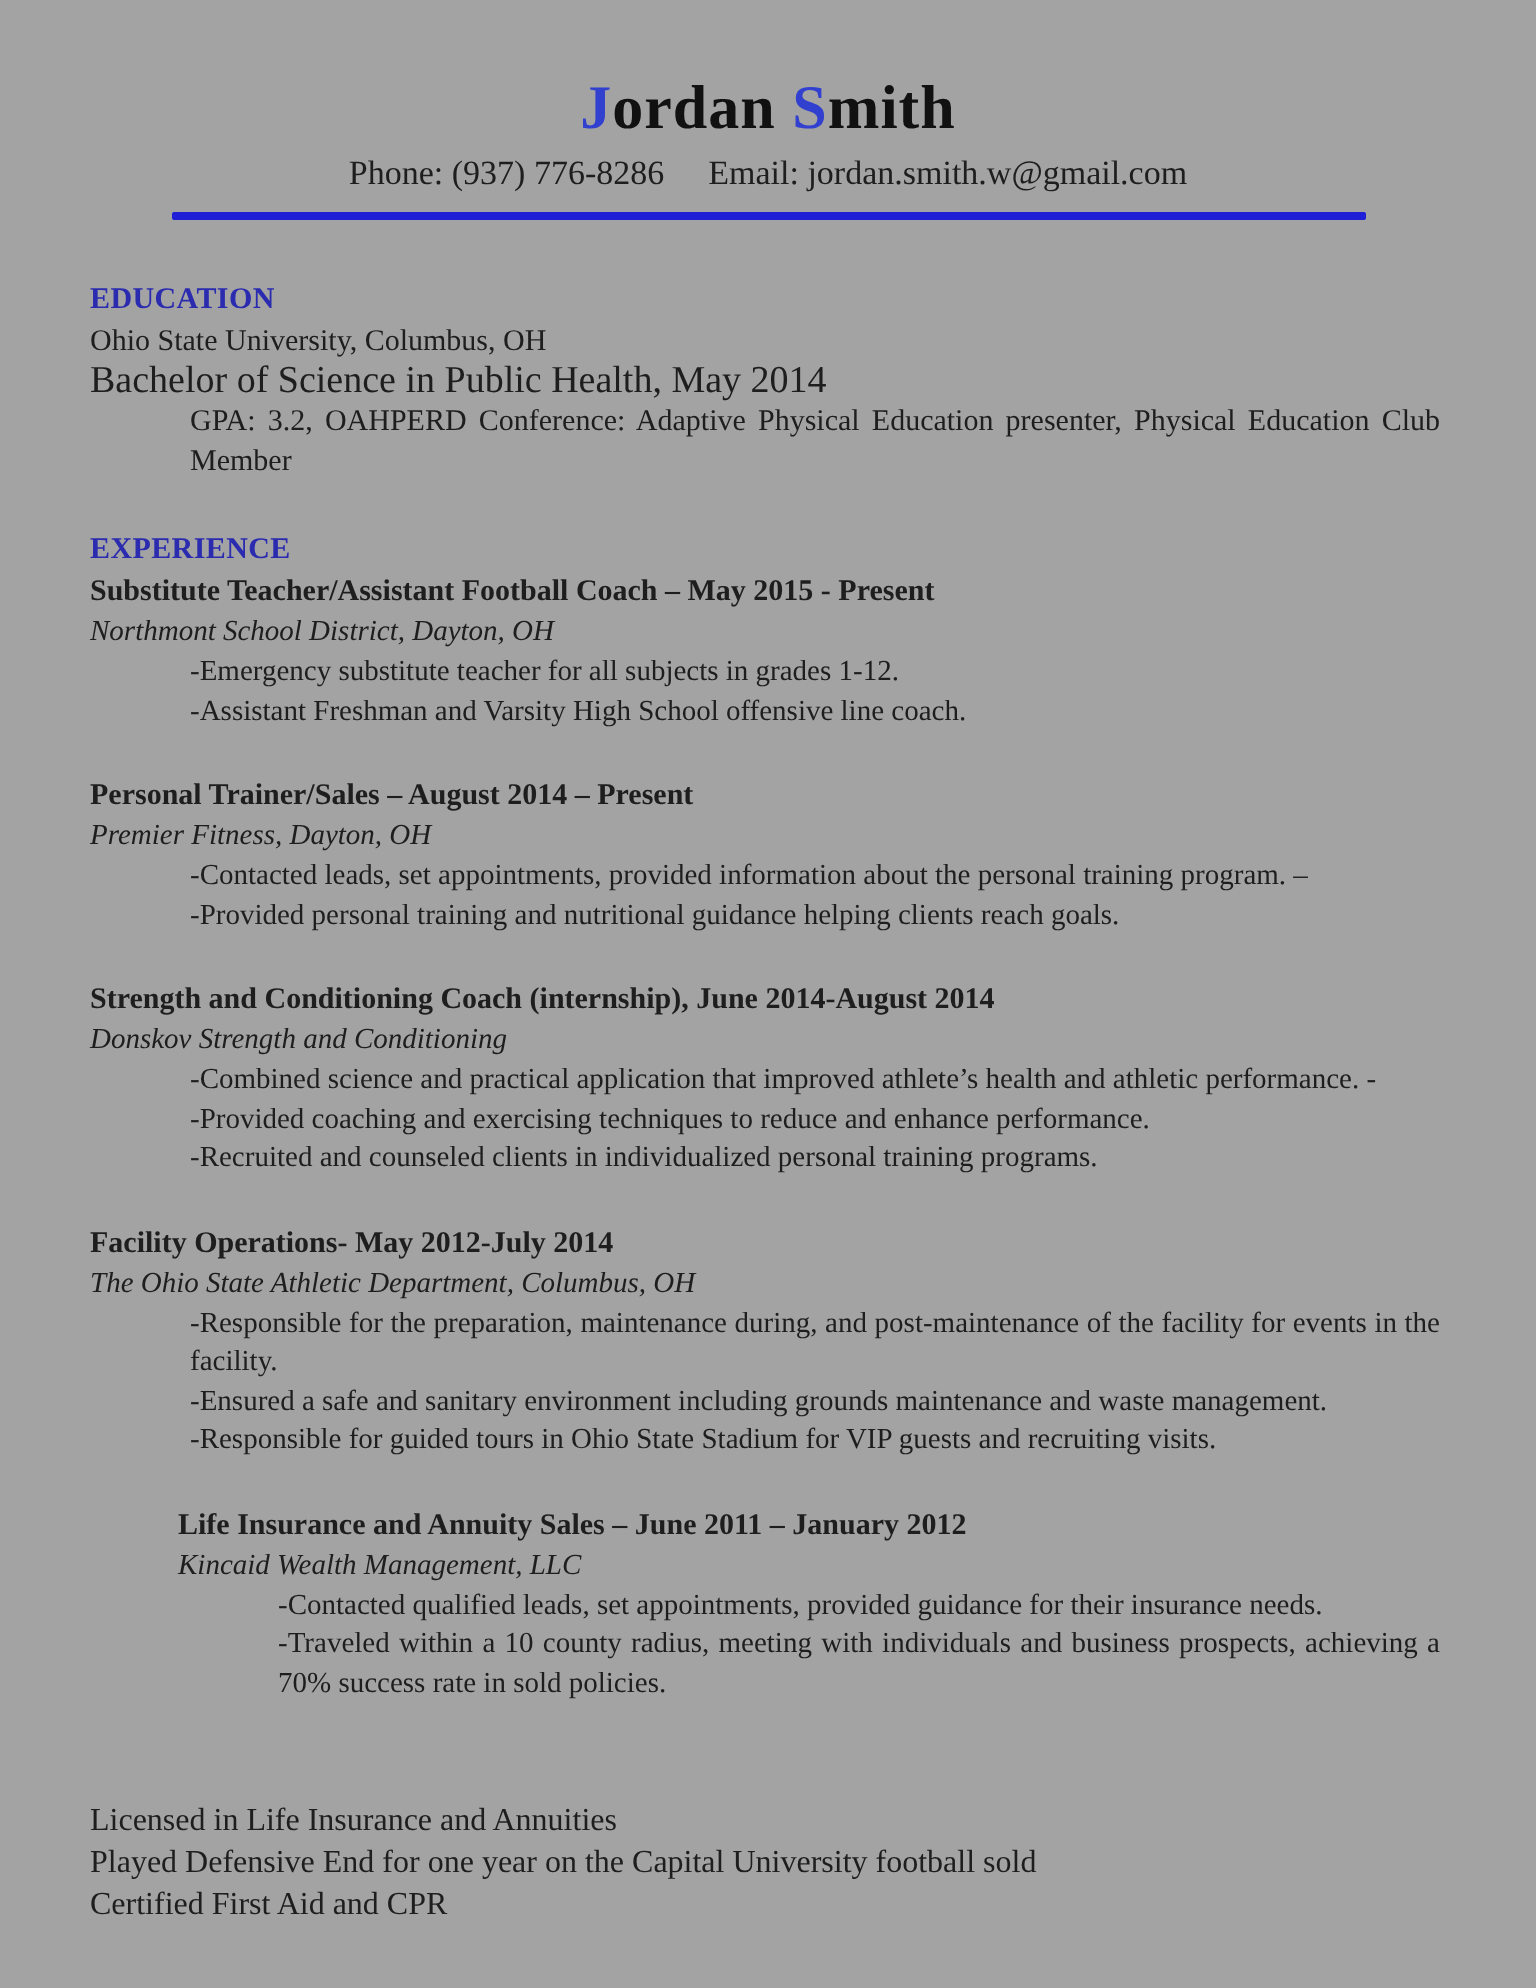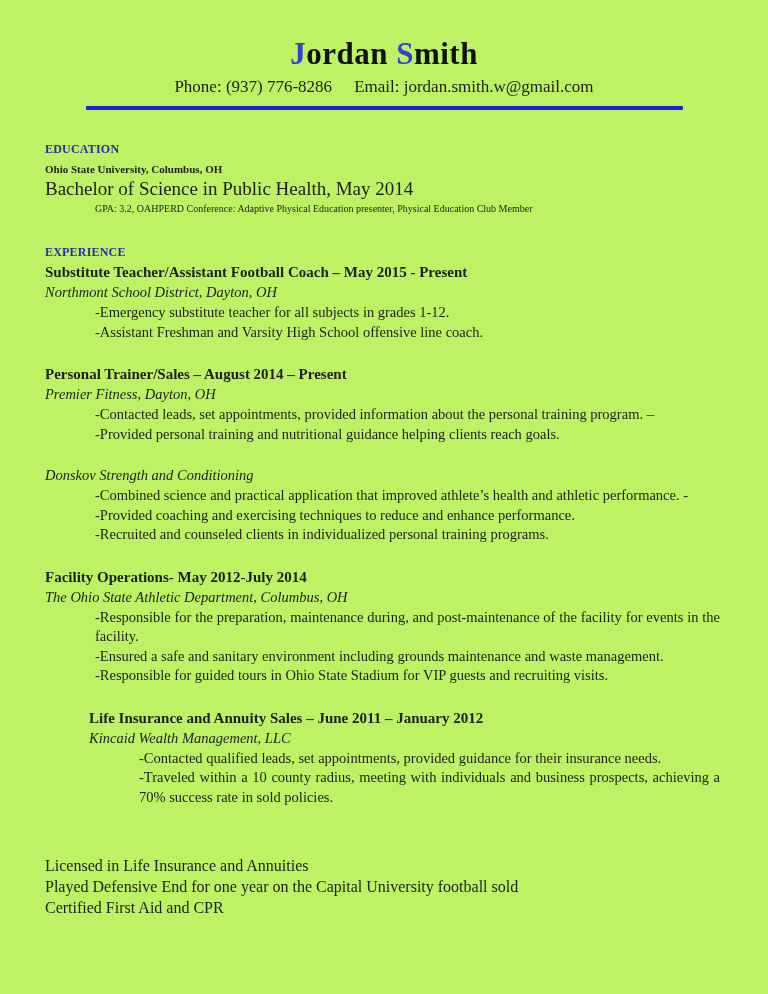--- a/index.html
+++ b/index.html
@@ -4,21 +4,21 @@
 <style>
   html, body {
     margin: 0;
     padding: 0;
     background: #ffffff;
   }
   .page {
     position: relative;
     width: 768px;
     height: 994px;
-    background: #bef264;
+    background: #a3a3a3;
     overflow: hidden;
     font-family: "Liberation Serif", "DejaVu Serif", serif;
     color: #1e1e1e;
     box-sizing: border-box;
     padding-top: 36px;
   }
   .name {
     margin: 0;
     text-align: center;
     font-size: 31px;
@@ -41,40 +41,40 @@
   }
   .rule-top {
     width: 597px;
     margin: 9px auto 0 86px;
   }
   .content {
     padding: 0 48px 0 45px;
   }
   .section-heading {
     margin: 0 0 2px 0;
-    font-size: 12px;
+    font-size: 15px;
     font-weight: bold;
     color: #2b2bb0;
     letter-spacing: 0.2px;
   }
   .edu-section { margin-top: 32px; }
   .exp-section { margin-top: 26px; }
   .add-section { margin-top: 48px; }
   .school {
-    font-size: 11px;
-    font-weight: bold;
+    font-size: 15px;
+    font-weight: normal;
     line-height: 20px;
   }
   .degree {
     font-size: 19px;
     line-height: 20px;
   }
   .edu-details {
     padding-left: 50px;
-    font-size: 10px;
+    font-size: 15px;
     line-height: 20px;
     text-align: justify;
   }
   .job { margin-bottom: 22px; }
   .job:last-child { margin-bottom: 0; margin-left: 44px; }
   .job-title {
     font-size: 15px;
     font-weight: bold;
     line-height: 21px;
   }
@@ -128,20 +128,21 @@
       </div>
 
       <div class="job">
         <div class="job-title">Personal Trainer/Sales – August 2014 – Present</div>
         <div class="job-company">Premier Fitness, Dayton, OH</div>
         <div class="bullet">-Contacted leads, set appointments, provided information about the personal training program. –</div>
         <div class="bullet">-Provided personal training and nutritional guidance helping clients reach goals.</div>
       </div>
 
       <div class="job">
+        <div class="job-title">Strength and Conditioning Coach (internship), June 2014-August 2014</div>
         <div class="job-company">Donskov Strength and Conditioning</div>
         <div class="bullet">-Combined science and practical application that improved athlete’s health and athletic performance. -</div>
         <div class="bullet">-Provided coaching and exercising techniques to reduce and enhance performance.</div>
         <div class="bullet">-Recruited and counseled clients in individualized personal training programs.</div>
       </div>
 
       <div class="job">
         <div class="job-title">Facility Operations- May 2012-July 2014</div>
         <div class="job-company">The Ohio State Athletic Department, Columbus, OH</div>
         <div class="bullet">-Responsible for the preparation, maintenance during, and post-maintenance of the facility for events in the facility.</div>

